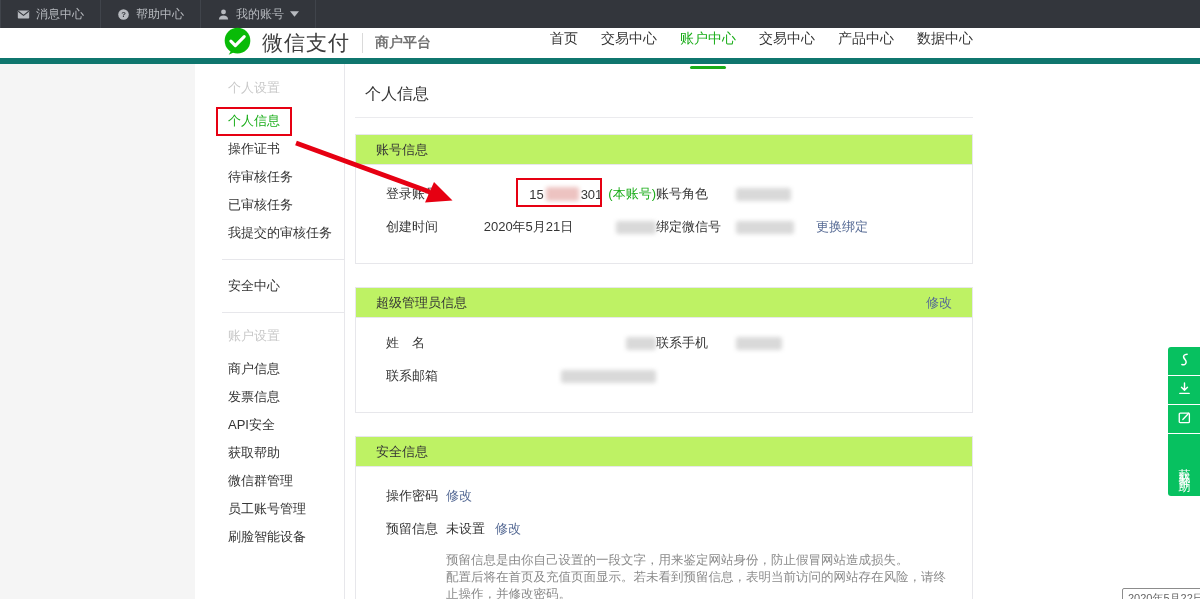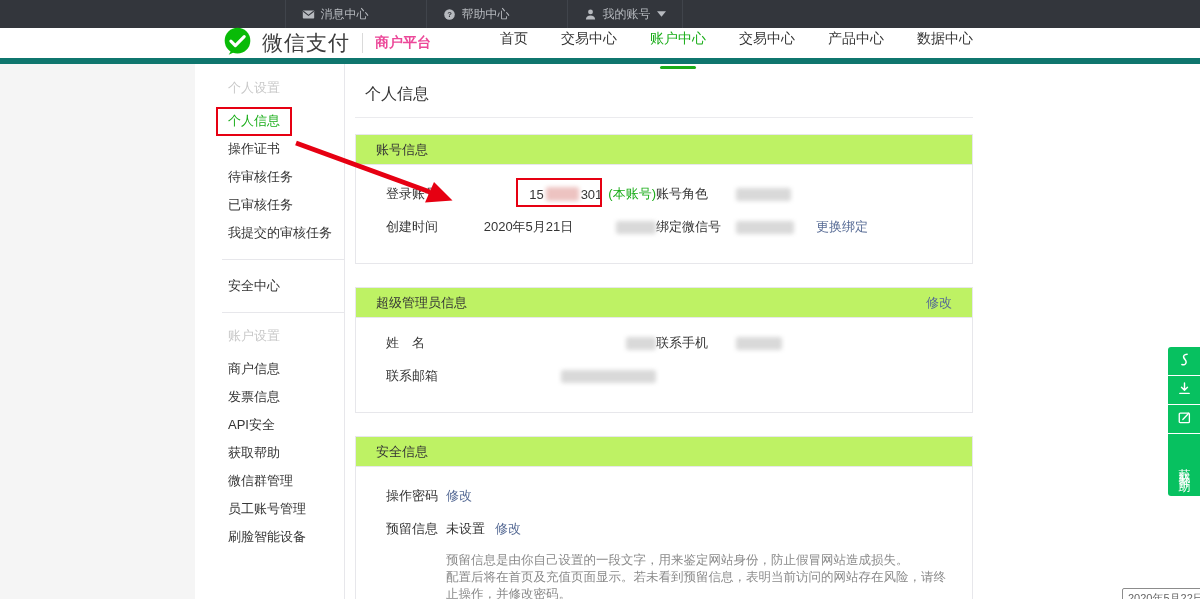--- a/index.html
+++ b/index.html
@@ -1,31 +1,31 @@
 <!DOCTYPE html>
 <html><head>
 <meta charset="utf-8">
 <style>
   * { margin:0; padding:0; box-sizing:border-box; }
   body { font-family:"Liberation Sans","DejaVu Sans",sans-serif; background:#e9e9e9; }
   .page { position:relative; width:1200px; height:599px; overflow:hidden; background:#f5f5f5; margin:0 auto; }
 
   
-  .topbar { height:28px; background:#33363C; display:flex; justify-content:center; padding-right:233px;gap:41px; }
+  .topbar { height:28px; background:#33363C; display:flex; justify-content:flex-start; padding-right:233px; }
   .topbar-item { display:flex; align-items:center; gap:6px; padding:0 16px; font-size:12px; color:#B7BABF; border-left:1px solid #40444B; cursor:pointer; }
   .topbar-item:last-child { border-right:1px solid #40444B; }
   .topbar-item svg { display:block; }
 
   
   .header { height:36px; background:#fff; border-bottom:6px solid #0f766e; display:flex; }
   .logo { display:flex; align-items:center; margin-left:222px; }
   .brand { font-size:21px; color:#3d3d3d; margin-left:9px; letter-spacing:1px; }
   .brand-sep { width:1px; height:20px; background:#DADADA; margin:0 12px; }
-  .brand-sub { font-size:14px; color:#ec4899; font-weight:bold; }
-  .nav { margin-left:auto; margin-right:227px; display:flex; gap:33px; font-size:14px; }
+  .brand-sub { font-size:14px; color:#737373; font-weight:bold; }
+  .nav { margin-left:auto; margin-right:227px; display:flex; gap:23px; font-size:14px; }
   .nav-item { position:relative; color:#353535; cursor:pointer; line-height:20px; }
   .nav-item.active { color:#1AAD19; }
   .nav-item.active::after { content:""; position:absolute; left:50%; transform:translateX(-50%); bottom:-11px; width:36px; height:3px; background:#1AAD19; border-radius:2px; }
 
   
   .content { display:flex; margin-left:195px; background:#fff; min-height:519px; }
   .sidebar { width:150px; flex-shrink:0; border-right:1px solid #E7E7EB; padding-top:13px; }
   .side-header { margin-left:33px; font-size:13px; color:#C9C9C9; height:22px; line-height:22px; }
   .side-item { margin-left:33px; font-size:13px; color:#353535; height:28px; line-height:28px; cursor:pointer; white-space:nowrap; }
   .side-item.first { margin-top:8px; }

